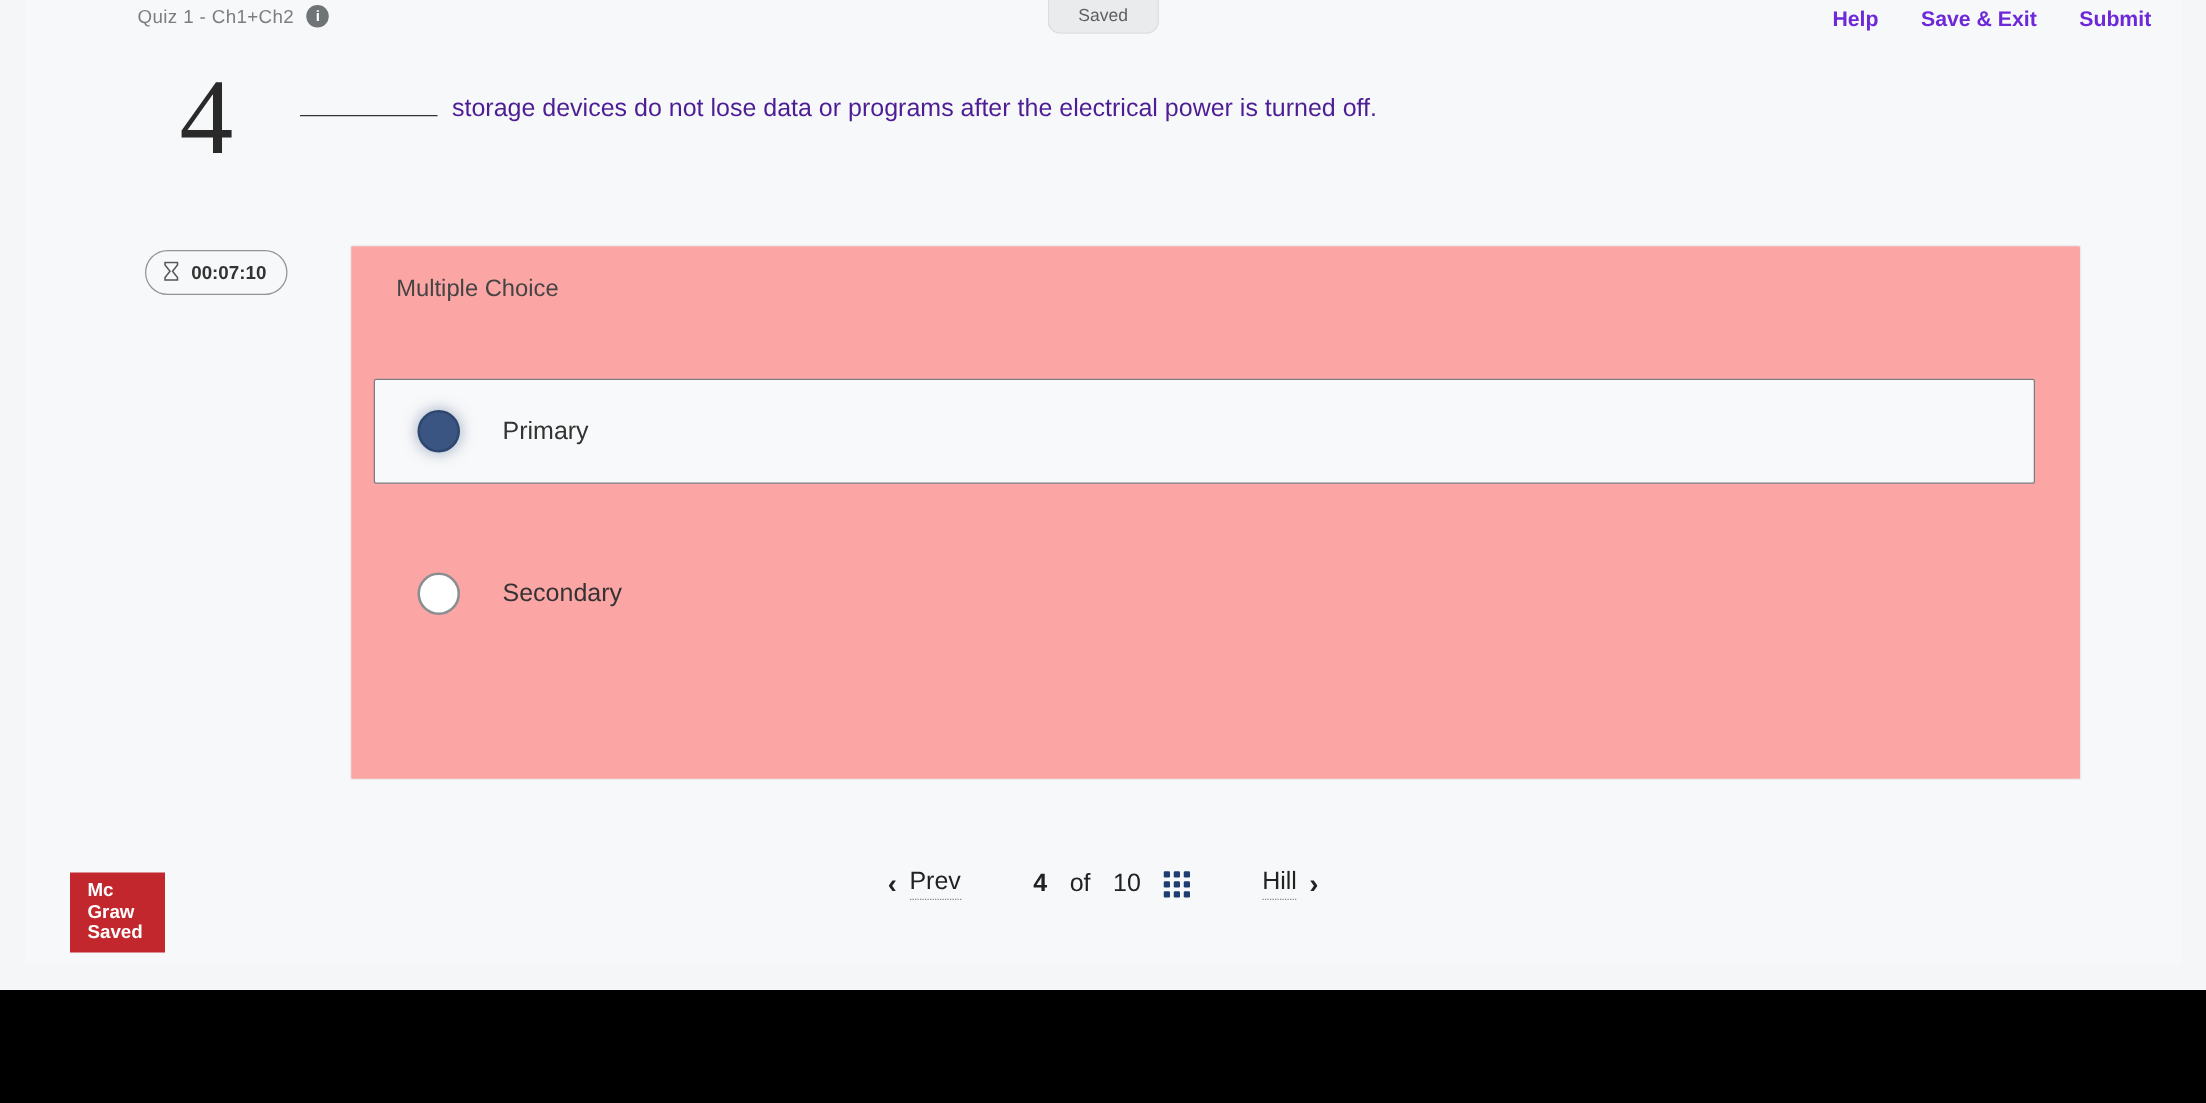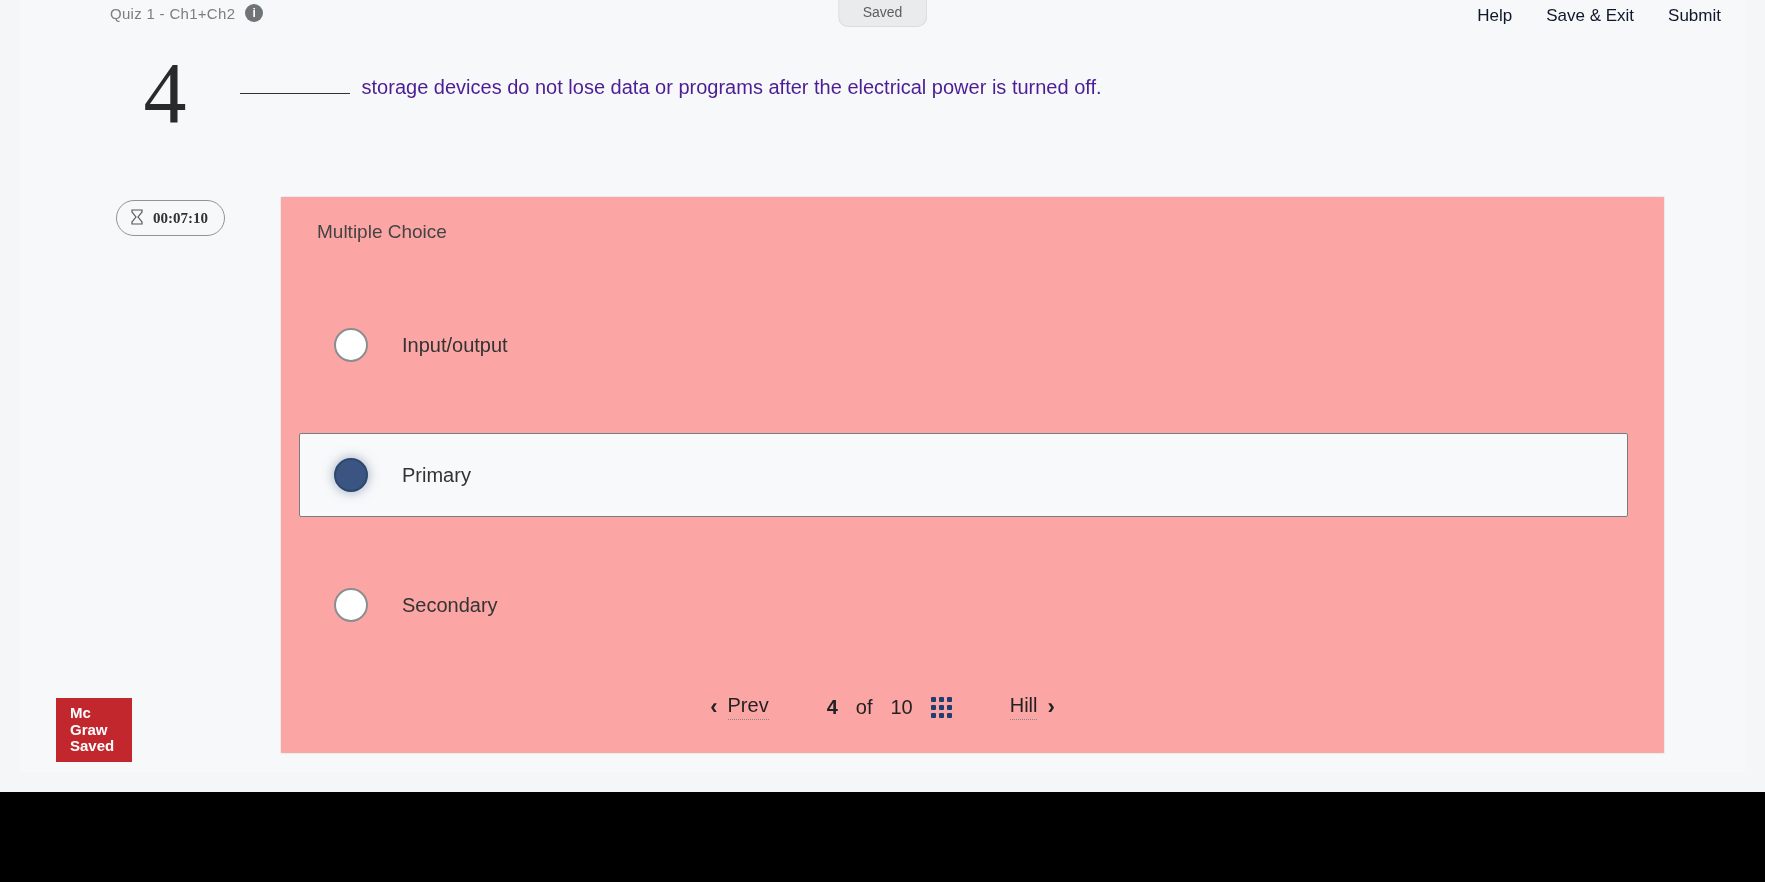--- a/index.html
+++ b/index.html
@@ -53,22 +53,22 @@
     color: #5c5f60;
     text-align: center;
   }
   .top-right {
     position: absolute;
     right: 24px;
     top: 6px;
     display: flex;
     gap: 34px;
     font-size: 17px;
-    color: #0f172a;
-    font-weight: 400;
+    color: #6d28d9;
+    font-weight: 700;
     align-items: center;
   }
   .top-right span { cursor: pointer; }
   .content {
     position: absolute;
     top: 50px;
     left: 100px;
     right: 80px;
   }
   .q-header { display: flex; align-items: flex-start; gap: 30px; }
@@ -101,21 +101,20 @@
     border: 1px solid #8f9497;
     border-radius: 22px;
     padding: 8px 16px 8px 12px;
     display: inline-flex;
     align-items: center;
     gap: 8px;
     font-size: 15px;
     color: #333;
     background: #f7f8f9;
     font-weight: 600;
-    font-family: Liberation Serif, serif;
   }
   .timer-pill svg { width: 16px; height: 18px; }
   .answer-panel {
     margin-top: 60px;
     margin-left: 160px;
     background: #fca5a5;
     border: 1px solid #e9ebec;
     padding: 24px 36px 60px;
     border-radius: 2px;
   }
@@ -235,24 +234,20 @@
     <div class="timer-pill">
       <svg viewBox="0 0 14 18">
         <path d="M2 1 h10 v2 l-4 5 l4 5 v2 h-10 v-2 l4 -5 l-4 -5 z" fill="none" stroke="#555" stroke-width="1.2"></path>
       </svg>
       <span>00:07:10</span>
     </div>
 
     <div class="answer-panel">
       <div class="mc-title">Multiple Choice</div>
 
-      <div class="option">
-        <div class="radio"></div>
-        <div class="opt-label">Input/output</div>
-      </div>
 
       <div class="option selected">
         <div class="radio"></div>
         <div class="opt-label">Primary</div>
       </div>
 
       <div class="option">
         <div class="radio"></div>
         <div class="opt-label">Secondary</div>
       </div>

